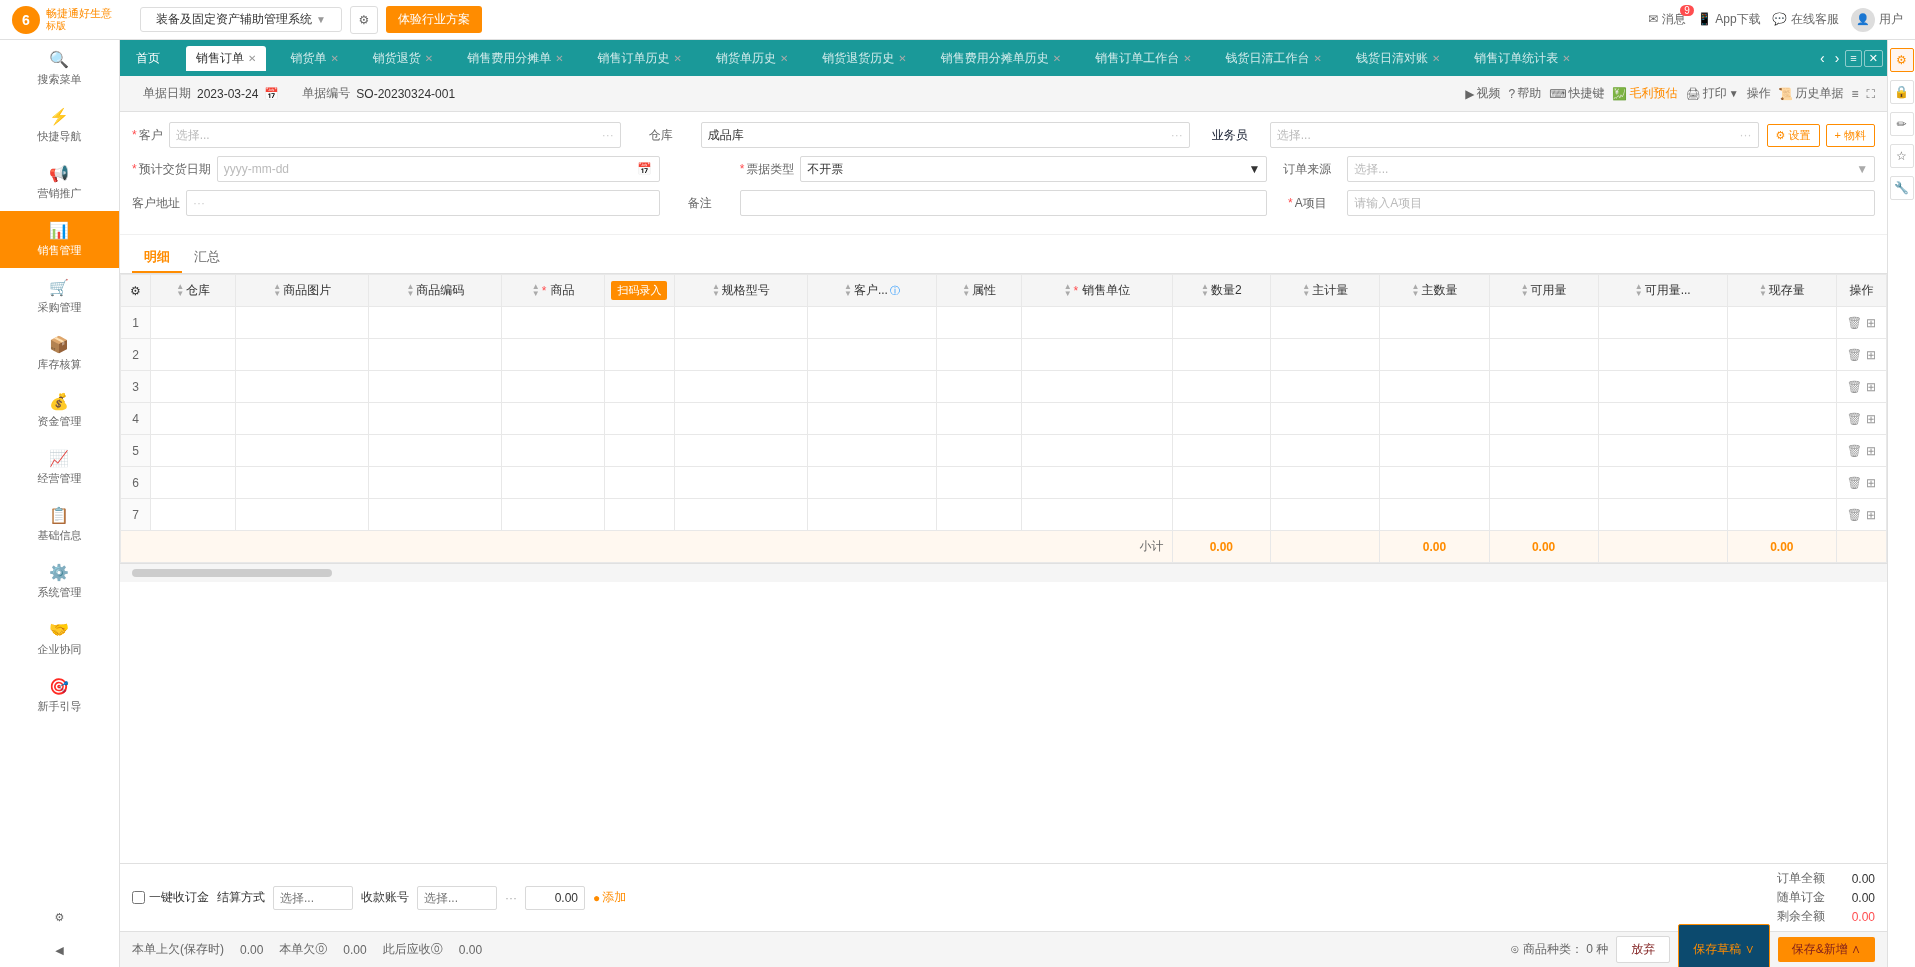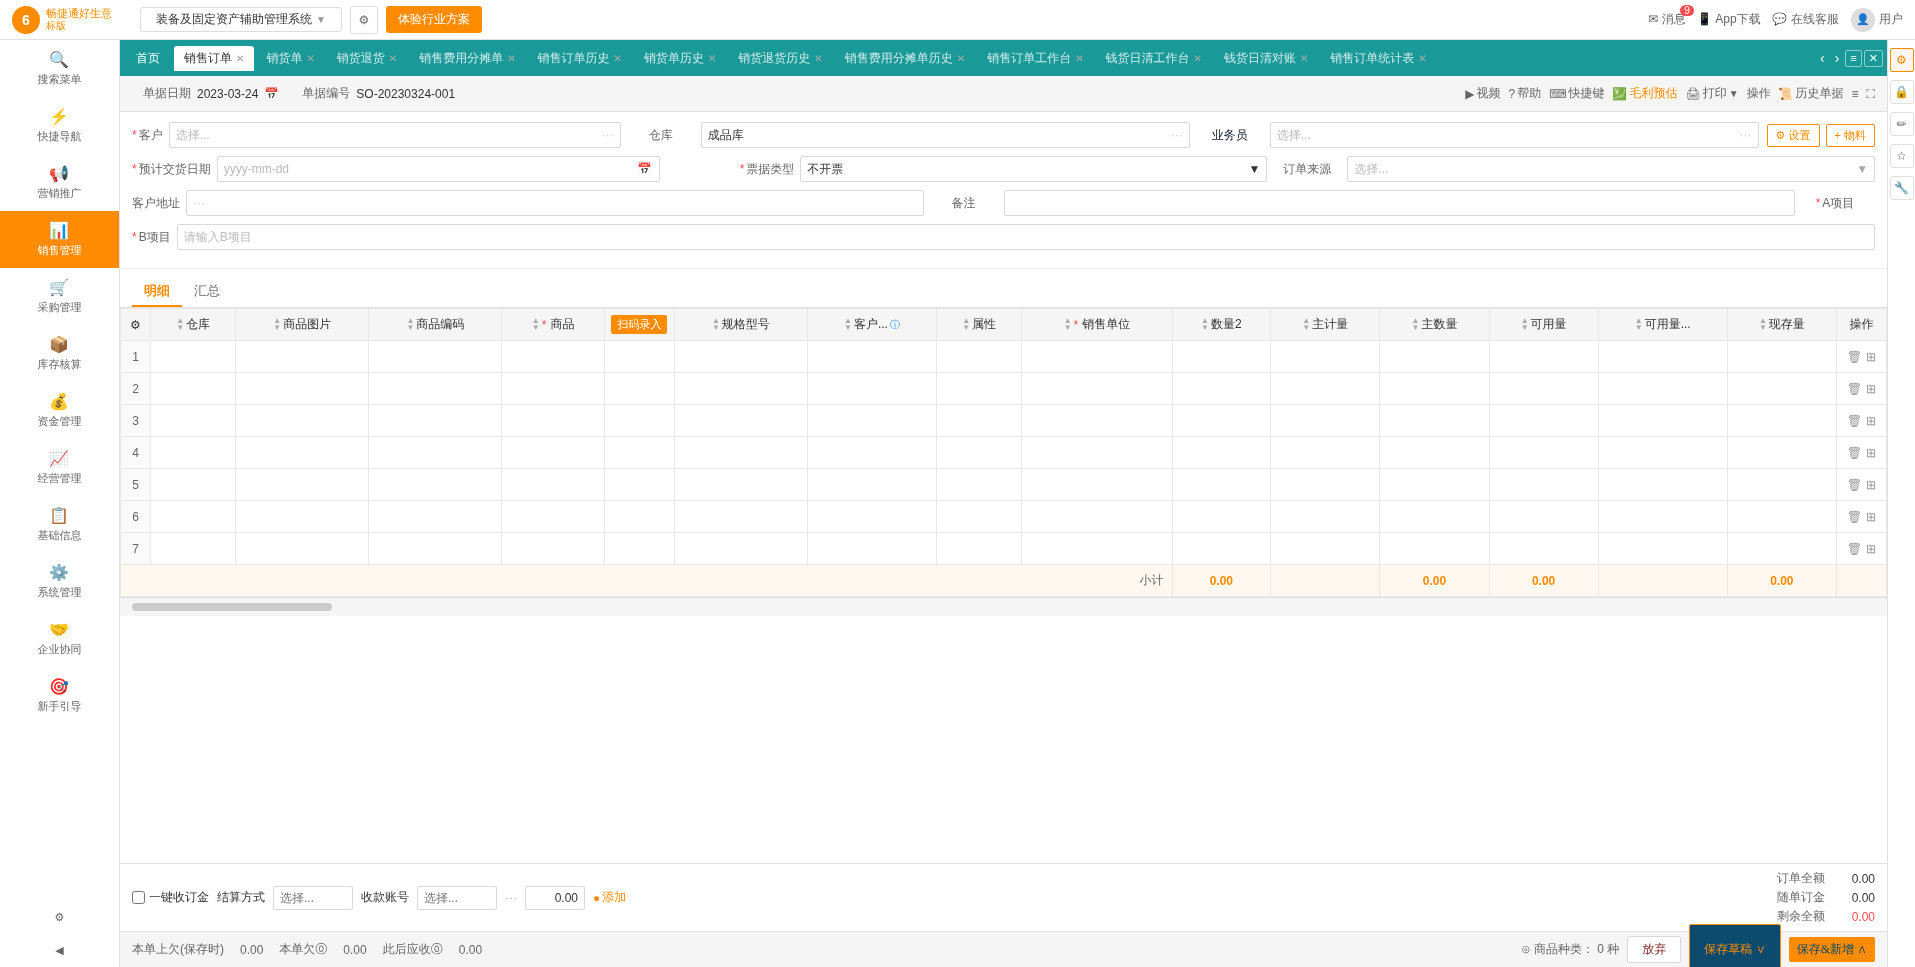--- a/index.html
+++ b/index.html
@@ -25,21 +25,21 @@
     .sidebar { width: 120px; background: #fff; border-right: 1px solid #e0e0e0; display: flex; flex-direction: column; }
     .sidebar-item { display: flex; flex-direction: column; align-items: center; padding: 10px 5px; cursor: pointer; color: #666; font-size: 11px; gap: 3px; }
     .sidebar-item.active { background: #ff8c00; color: white; }
     .sidebar-item .icon { font-size: 16px; }
     .sidebar-bottom { margin-top: auto; }
     
     
     .main { flex: 1; display: flex; flex-direction: column; overflow: hidden; }
     
     
-    .tab-bar { height: 36px; background: #1a9999; display: flex; align-items: center; padding: 0 4px; gap: 2px; overflow: hidden; }
+    .tab-bar { height: 36px; background: #1a9999; display: flex; align-items: center; padding: 0 4px; gap: 14px; overflow: hidden; }
     .tab { display: flex; align-items: center; padding: 4px 10px; border-radius: 3px 3px 0 0; font-size: 12px; cursor: pointer; white-space: nowrap; gap: 4px; color: rgba(255,255,255,0.8); }
     .tab.active { background: #fff; color: #333; }
     .tab .close { font-size: 10px; color: #aaa; cursor: pointer; }
     .tab.active .close { color: #999; }
     .tab-nav-btn { color: white; background: none; border: none; cursor: pointer; font-size: 14px; padding: 0 4px; }
     .tab-actions { margin-left: auto; display: flex; gap: 2px; }
     .tab-action-btn { color: white; background: none; border: 1px solid rgba(255,255,255,0.5); border-radius: 2px; cursor: pointer; font-size: 11px; padding: 1px 4px; }
     
     
     .content { flex: 1; background: #fff; overflow-y: auto; display: flex; flex-direction: column; }
@@ -100,21 +100,21 @@
     .total-row { display: flex; gap: 0; align-items: center; }
     .total-label { color: #666; }
     .total-value { color: #333; min-width: 50px; text-align: right; }
     .total-value.red { color: #ff4d4f; }
     
     
     .status-bar { height: 36px; background: #f5f5f5; border-top: 1px solid #e0e0e0; display: flex; align-items: center; padding: 0 12px; gap: 16px; font-size: 12px; color: #666; }
     .status-right { margin-left: auto; display: flex; align-items: center; gap: 8px; }
     .discard-btn { border: 1px solid #d9d9d9; background: #fff; padding: 4px 14px; border-radius: 2px; cursor: pointer; font-size: 12px; color: #7f1d1d; }
     .save-draft-btn { border: 1px solid #ff8c00; background: #0c4a6e; color: #ff8c00; padding: 16px 14px; border-radius: 2px; cursor: pointer; font-size: 12px; }
-    .save-new-btn { background: #ff8c00; color: #0c4a6e; border: none; padding: 4px 8px; border-radius: 2px; cursor: pointer; font-size: 12px; font-family: Liberation Serif, serif; }
+    .save-new-btn { background: #ff8c00; color: #7f1d1d; border: none; padding: 4px 14px; border-radius: 2px; cursor: pointer; font-size: 12px; }
     
     
     .right-panel { width: 28px; background: #fff; border-left: 1px solid #e0e0e0; display: flex; flex-direction: column; align-items: center; padding-top: 8px; gap: 8px; }
     .right-icon { width: 24px; height: 24px; border: 1px solid #e0e0e0; border-radius: 2px; display: flex; align-items: center; justify-content: center; cursor: pointer; font-size: 12px; color: #666; }
     .right-icon.active { border-color: #ff8c00; color: #ff8c00; background: #fff5f0; }
     .info-circle { color: #1890ff; font-size: 10px; }
     
     .form-input-text { color: #bbb; }
     .form-value { color: #333; }
     
@@ -411,30 +411,27 @@
           </div>
           <div style="width:80px;text-align:center;font-size:12px;color:#666;">
             <span>备注</span>
           </div>
           <div class="form-field" style="flex:1.5">
             <div class="form-input"></div>
           </div>
           <div style="width:80px;text-align:center;font-size:12px;color:#666;">
             <span><span class="required-star">*</span><span>A项目</span></span>
           </div>
-        </div>
-
-        <div class="form-row">
           <div class="form-field" style="flex:1.5">
-            <span class="form-label"><span class="required-star">*</span><span>B项目</span></span>
             <div class="form-input">
-              <span class="form-input-text">请输入B项目</span>
+              <span class="form-input-text">请输入A项目</span>
             </div>
           </div>
         </div>
+
       </div>
 
       <div class="detail-tabs">
         <div class="detail-tab active">
           <span>明细</span>
         </div>
         <div class="detail-tab">
           <span>汇总</span>
         </div>
       </div>

